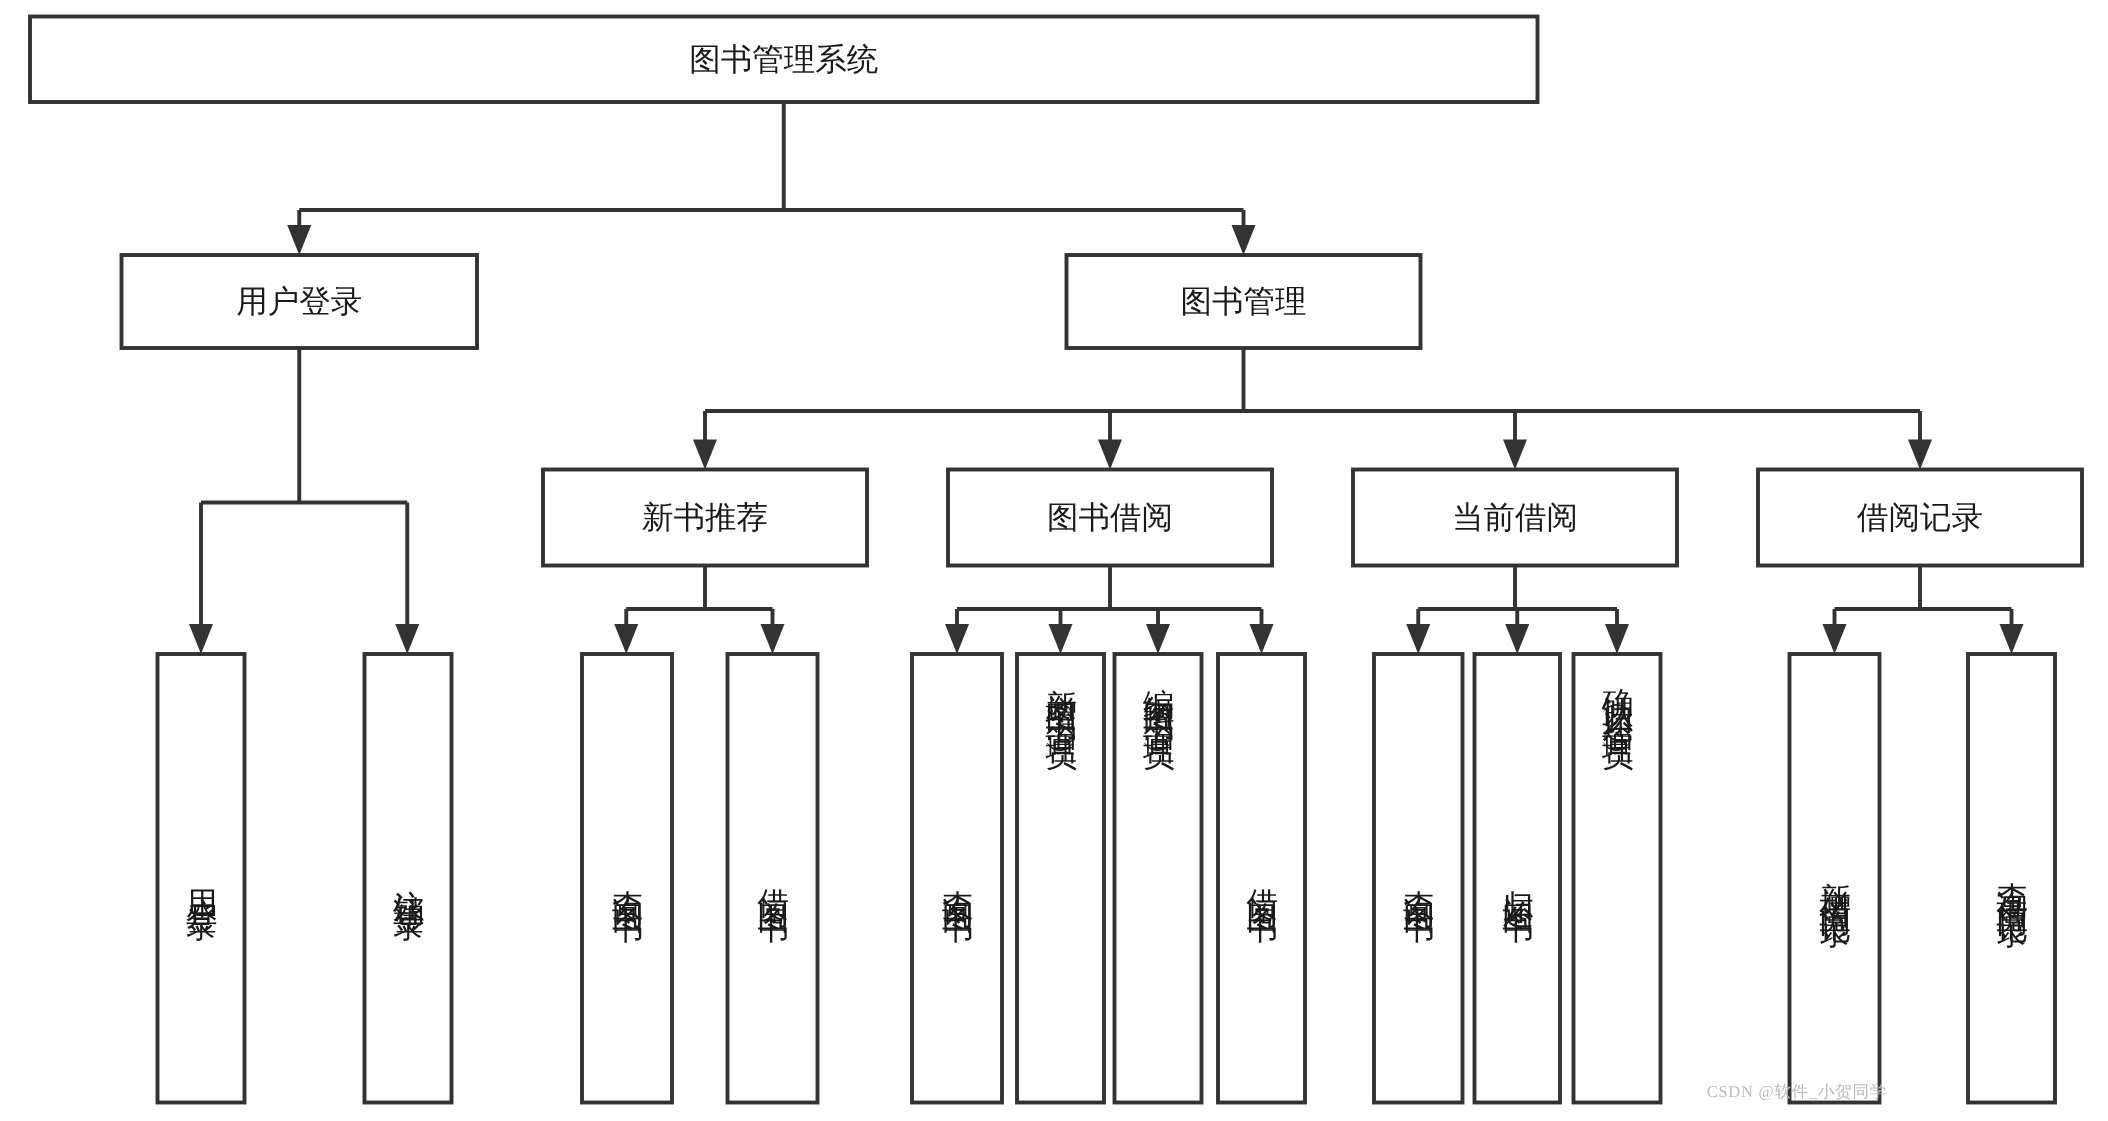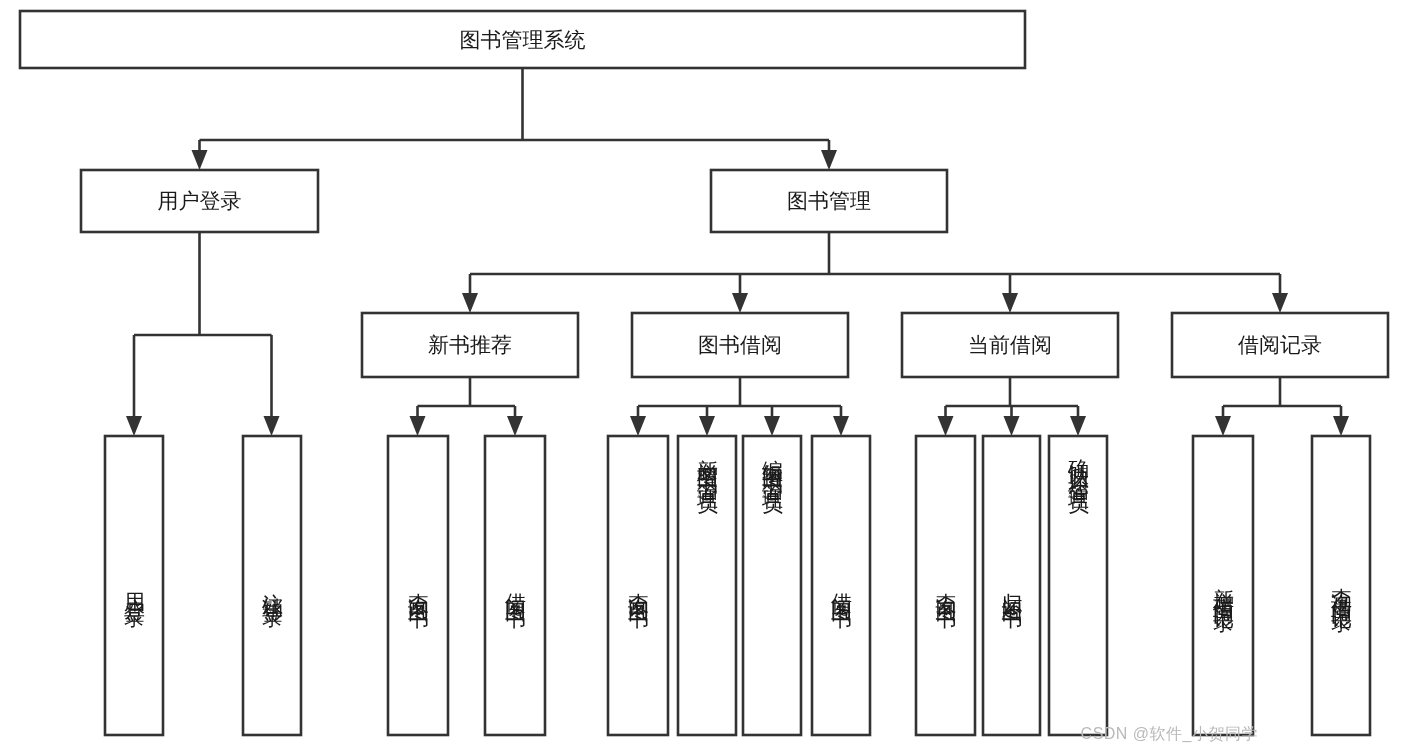--- a/index.html
+++ b/index.html
@@ -44,23 +44,23 @@
   .node-label-h {
     font-family: "DejaVu Sans", "Liberation Sans", sans-serif;
     font-size: 21px;
     fill: #1a1a1a;
     text-anchor: middle;
     dominant-baseline: middle;
   }
   .watermark {
     position: absolute;
     right: 14px;
-    bottom: 2px;
-    font-family: Liberation Sans, sans-serif;
-    font-size: 16px;
+    bottom: 12px;
+    font-family: Liberation Serif, serif;
+    font-size: 11px;
     color: #b9b9b9;
     letter-spacing: 0.5px;
     user-select: none;
     pointer-events: none;
   }
 </style>
 </head>
 <body>
 
 <div id="diagram-root">

